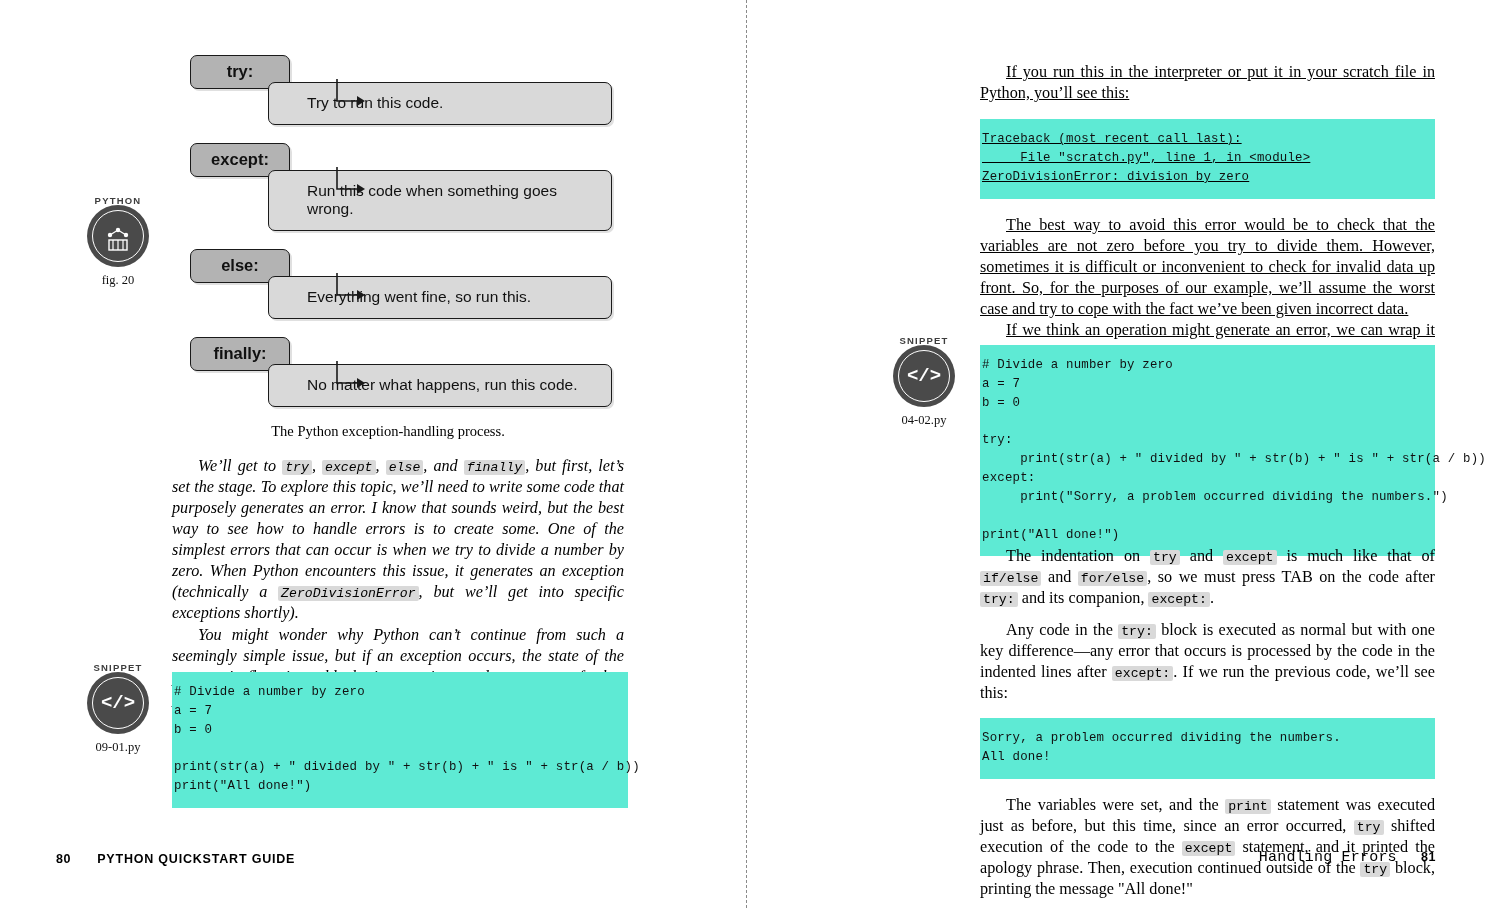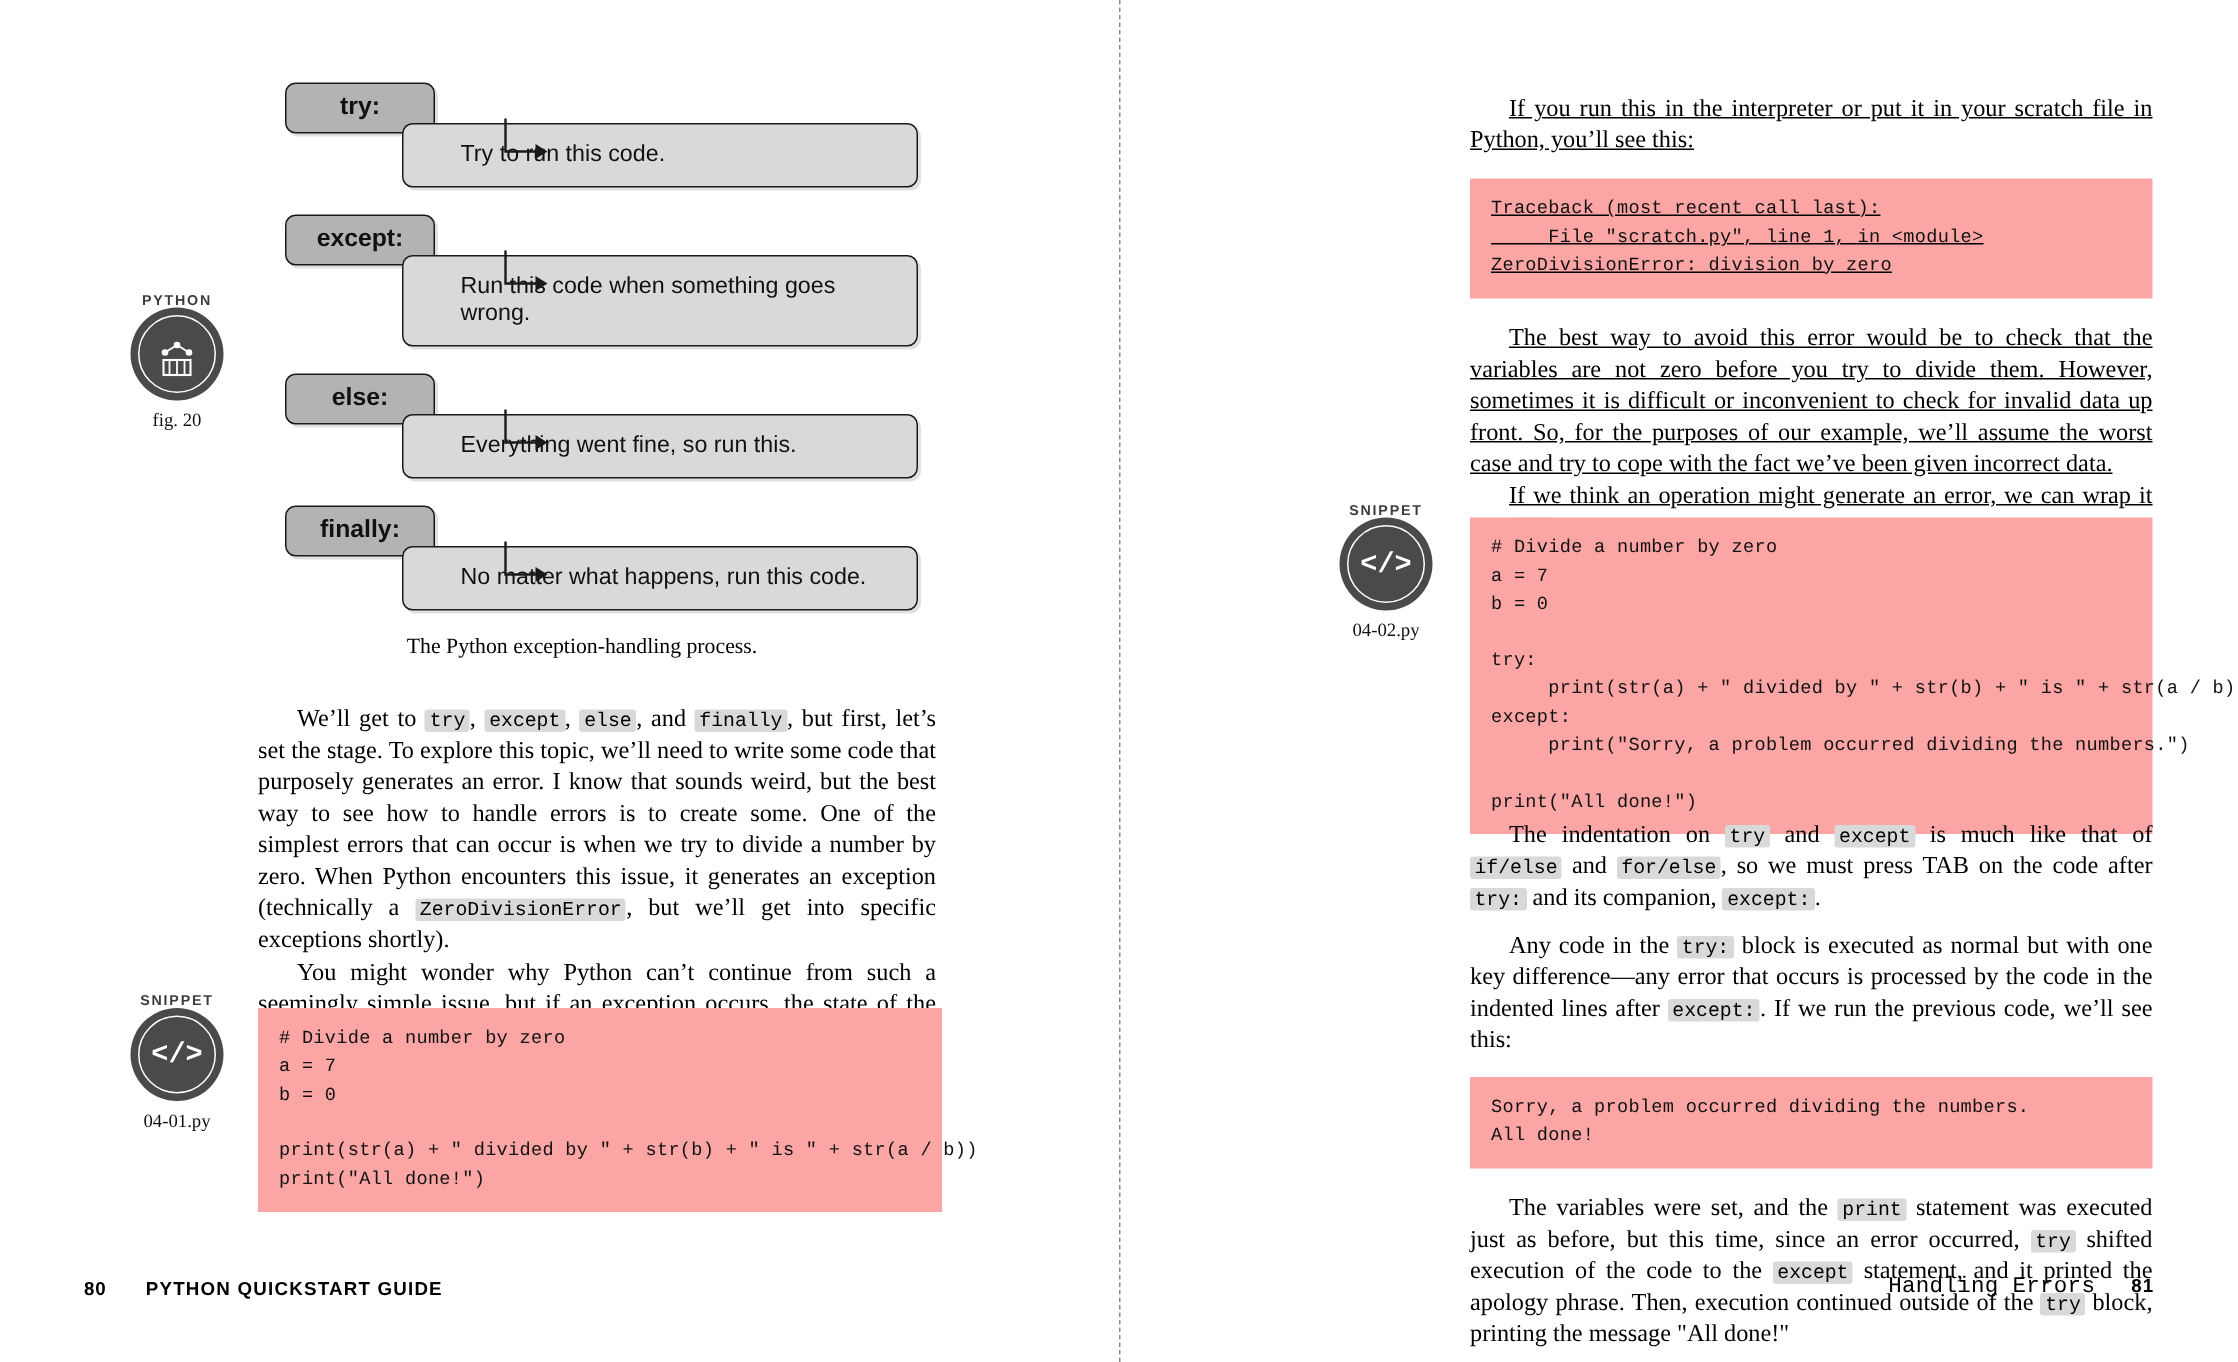--- a/index.html
+++ b/index.html
@@ -94,25 +94,25 @@
 
   code.inline {
     font-family: "Liberation Mono", monospace;
     font-size: 13.2px;
     background: #d9d9d9;
     padding: 0 3px;
     border-radius: 2px;
   }
 
   .codeblock {
-    background: #fca5a5;
+    background: #5eead4;
     font-family: "Liberation Mono", monospace;
     font-size: 12.4px;
     line-height: 1.52;
-    padding: 11px 14px 12px 14px;
+    padding: 11px 14px 12px 2px;
     white-space: pre;
     color: #111;
     letter-spacing: 0.2px;
   }
 
   
   .badge {
     position: absolute;
     width: 72px;
     text-align: center;
@@ -264,33 +264,33 @@
             <path d="M6 -6 L6 22 L28 22" fill="none" stroke="#1a1a1a" stroke-width="1.6"></path>
             <path d="M26 17 L34 22 L26 27 Z" fill="#1a1a1a"></path>
           </svg>
           <span style="padding-left:18px; display:inline-block;">No matter what happens, run this code.</span>
         </div>
       </div>
 
       <div class="dia-caption">The Python exception-handling process.</div>
     </div>
 
-    <div style="margin-top:29px;">
+    <div style="margin-top:16px;font-style:italic;">
       <p class="body"><span>We’ll get to </span><code class="inline">try</code><span>, </span><code class="inline">except</code><span>, </span><code class="inline">else</code><span>, and </span><code class="inline">finally</code><span>, but first, let’s set the stage. To explore this topic, we’ll need to write some code that purposely generates an error. I know that sounds weird, but the best way to see how to handle errors is to create some. One of the simplest errors that can occur is when we try to divide a number by zero. When Python encounters this issue, it generates an exception (technically a </span><code class="inline">ZeroDivisionError</code><span>, but we’ll get into specific exceptions shortly).</span></p>
       <p class="body">You might wonder why Python can’t continue from such a seemingly simple issue, but if an exception occurs, the state of the program’s flow is suddenly in question, and to prevent further problems, the interpreter stops execution.</p>
     </div>
   </div>
 
   <div class="badge" style="left:82px; top:672px;">
     <div class="arc-label">SNIPPET</div>
     <div class="circle">
       <div class="ring"></div>
       <span class="glyph">&lt;/&gt;</span>
     </div>
-    <div class="sub">04-01.py</div>
+    <div class="sub">09-01.py</div>
   </div>
 
   <div class="codeblock" style="position:absolute; left:172px; top:672px; width:456px;"># Divide a number by zero
 a = 7
 b = 0
 
 print(str(a) + " divided by " + str(b) + " is " + str(a / b))
 print("All done!")</div>
 
   <div class="right-col">

